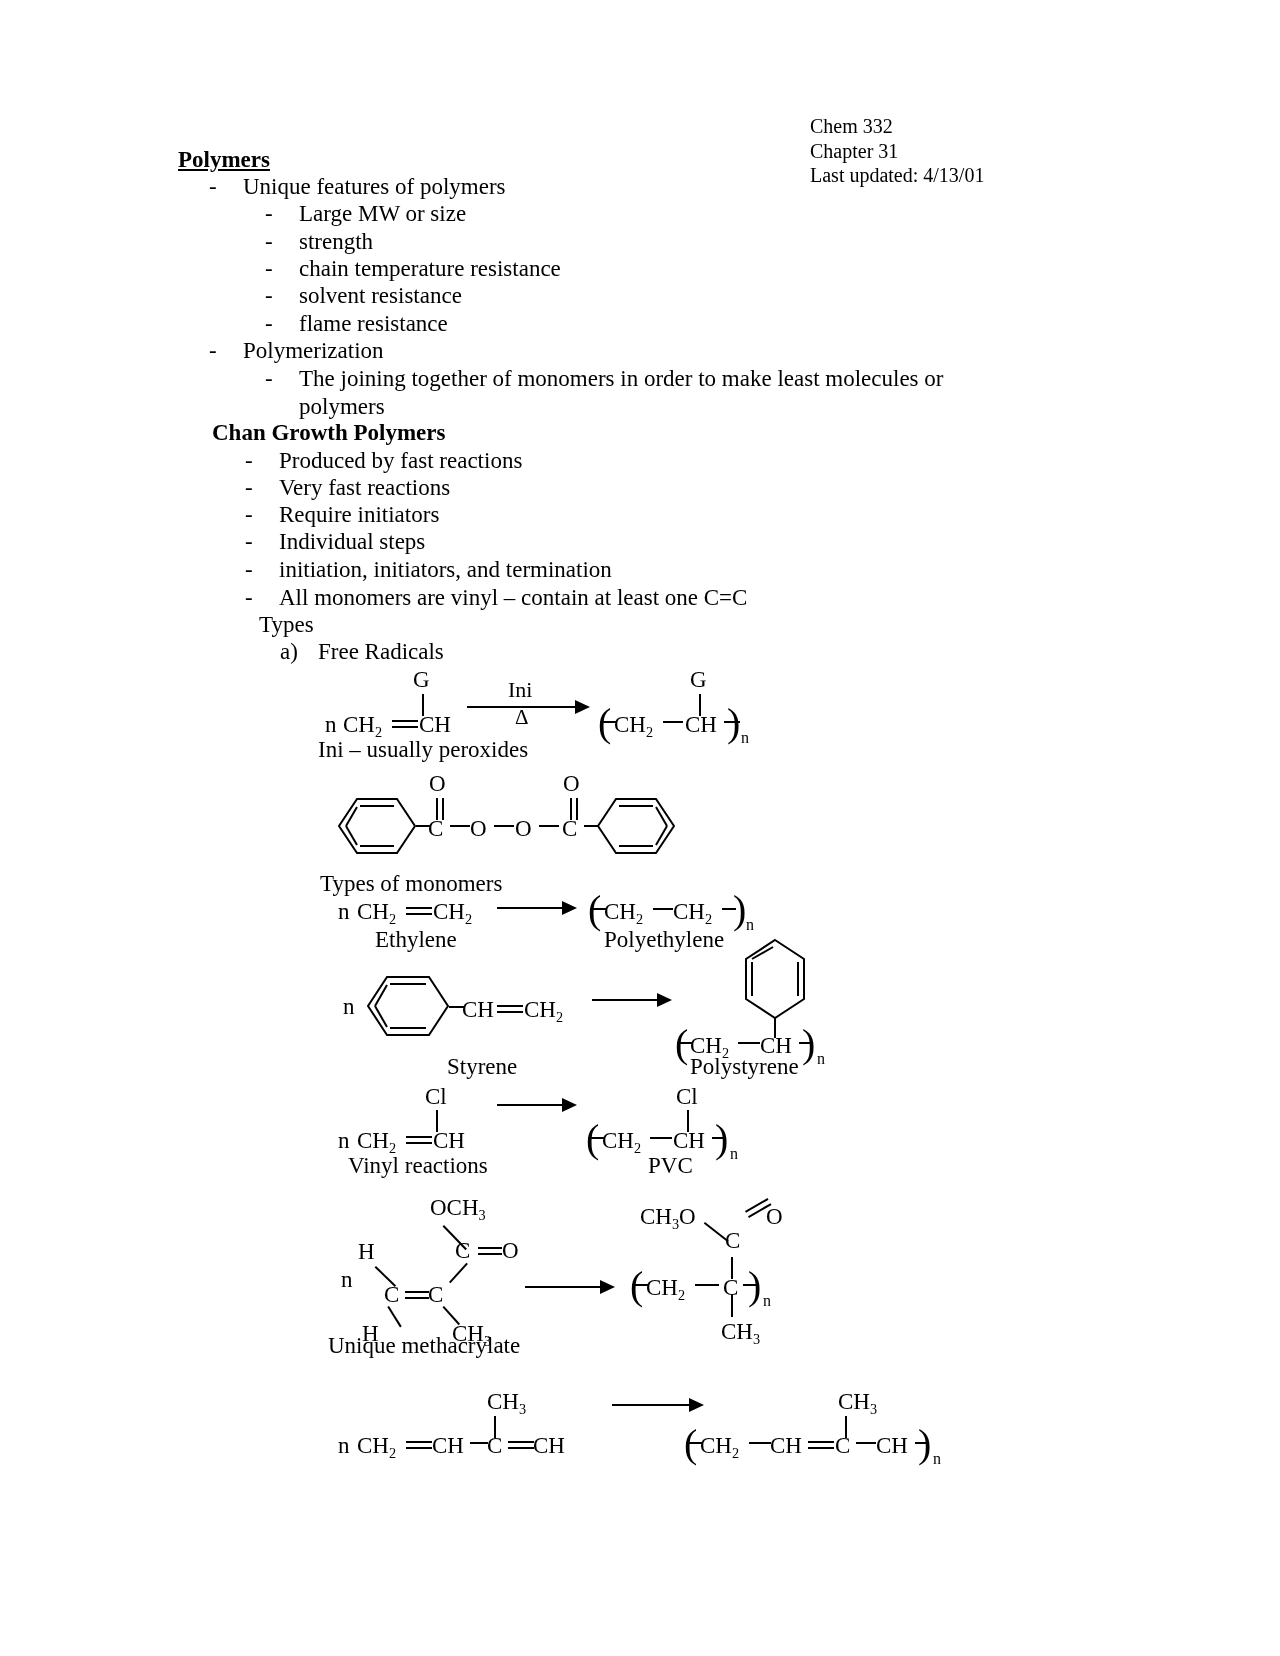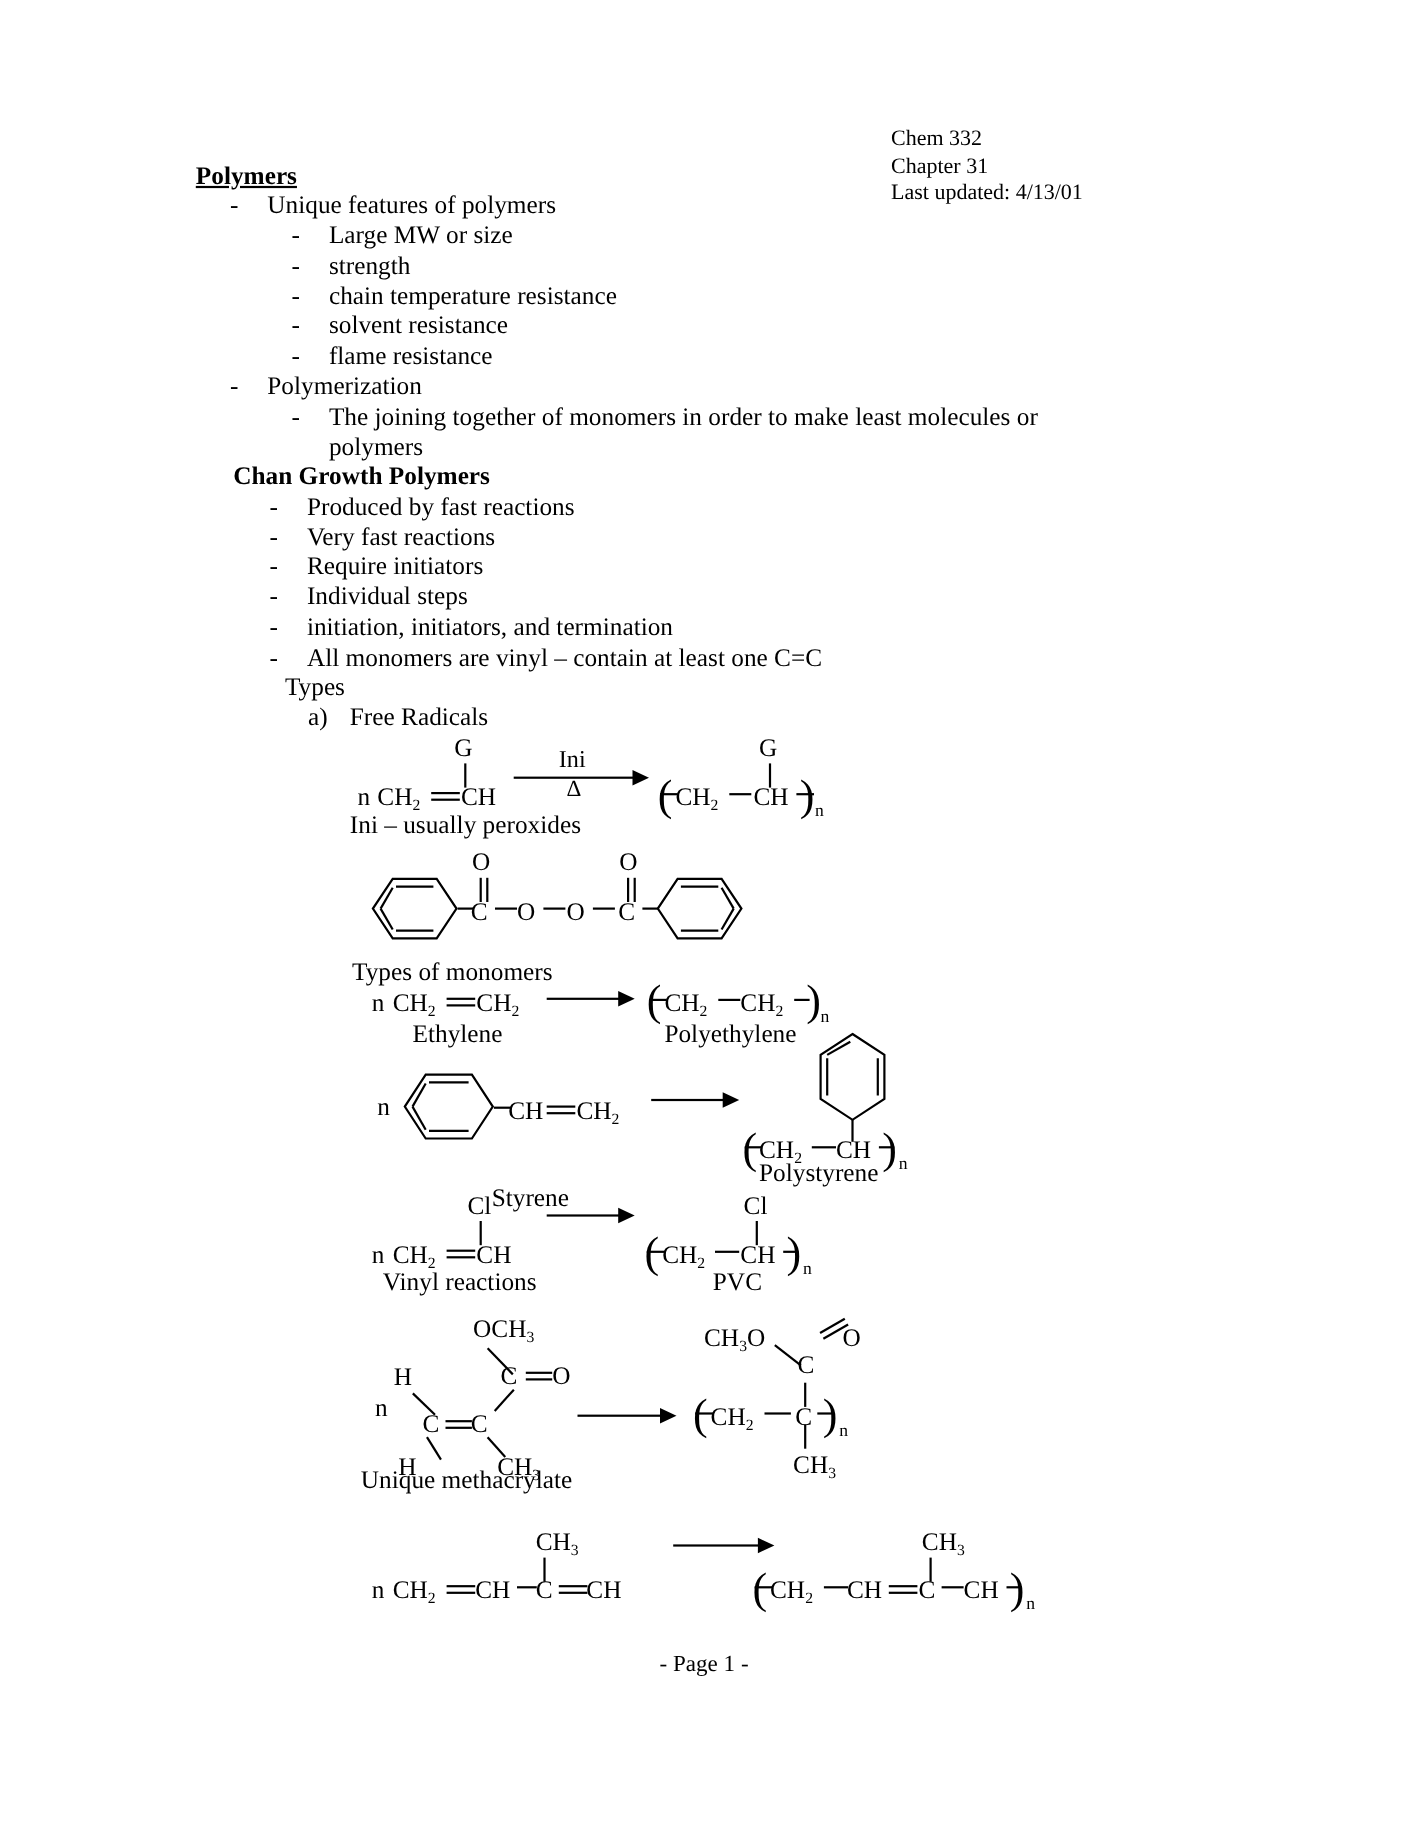--- a/index.html
+++ b/index.html
@@ -252,21 +252,21 @@
       <line x1="9" y1="31" x2="21" y2="52" stroke="#000" stroke-width="2"></line>
     </svg>
   </div>
   <div class="hline" style="left:449px;top:1006px;width:15px;"></div>
   <div class="chem" style="left:462px;top:998px;">CH</div>
   <div class="dbl" style="left:497px;top:1005px;width:26px;">
       <i class="a"></i>
       <i class="b"></i>
     </div>
   <div class="chem" style="left:524px;top:998px;"><span>CH</span><sub>2</sub></div>
-  <div class="abs txt" style="left:447px;top:1053px;margin-top:22px;">Styrene</div>
+  <div class="abs txt" style="left:447px;top:1053px;">Styrene</div>
 
   <div class="arrow" style="left:592px;top:993px;width:80px;">
     <div class="shaft" style="width:68px;"></div>
       <div class="head" style="left:65px;"></div>
   </div>
 
   <div class="ring" style="left:743px;top:938px;">
     <svg width="64" height="82" viewBox="0 0 64 82">
       <polygon points="32,2 61,21 61,61 32,80 3,61 3,21" fill="none" stroke="#000" stroke-width="2"></polygon>
       <line x1="9" y1="24" x2="9" y2="58" stroke="#000" stroke-width="2"></line>
@@ -405,15 +405,14 @@
       <i class="a"></i>
       <i class="b"></i>
     </div>
   <div class="chem" style="left:835px;top:1434px;">C</div>
   <div class="hline" style="left:856px;top:1442px;width:20px;"></div>
   <div class="chem" style="left:876px;top:1434px;">CH</div>
   <div class="hline" style="left:915px;top:1442px;width:14px;"></div>
   <div class="paren" style="left:918px;top:1424px;">)</div>
   <div class="chem" style="left:933px;top:1451px;font-size:16px;">n</div>
 
-  <div class="footer">- Page 1 -</div>
 
 </div>
 
 </body></html>

